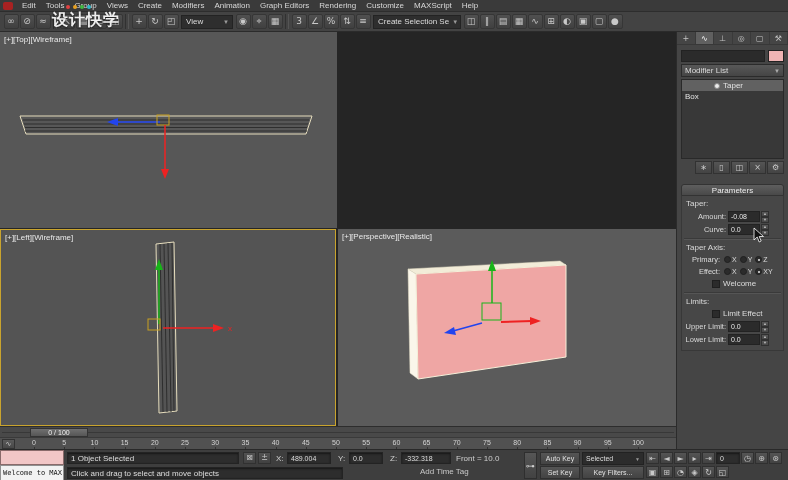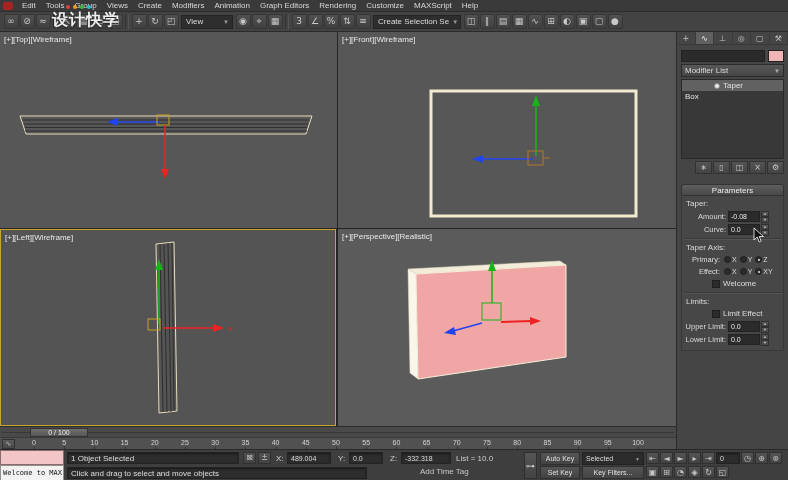--- a/index.html
+++ b/index.html
@@ -76,21 +76,21 @@
   #mce-btn{position:absolute;left:2px;top:1px;width:13px;height:10px;background:linear-gradient(#5a5a5a,#484848);border:1px solid #333;font-size:7px;line-height:9px;text-align:center;color:#ccc;z-index:2;font-family:"DejaVu Sans",sans-serif;}
   .tick-label{position:absolute;top:1px;font-size:7px;color:#d2d2d2;transform:translateX(-50%);}
   .tick-mark{position:absolute;top:9px;width:1px;height:3px;background:#333;}
 
   
   #status{position:absolute;left:0;top:449px;width:788px;height:31px;background:#3e3e3e;border-top:1px solid #292929;font-size:8px;}
   #mini-pink{position:absolute;left:0;top:0;width:64px;height:15px;background:#f2c6c6;border:1px solid #8a6a6a;}
   #mini-white{position:absolute;left:0;top:15px;width:64px;height:16px;background:#f2f2f2;border:1px solid #909090;color:#151515;font-family:"DejaVu Sans Mono",monospace;font-size:7px;line-height:14px;padding-left:2px;white-space:nowrap;overflow:hidden;}
   .sunken{background:#2d2d2d;border:1px solid #232323;box-shadow:inset 0 1px 2px rgba(0,0,0,0.5);color:#ddd;display:flex;align-items:center;padding:0 3px;white-space:nowrap;overflow:hidden;}
   #sel-status{position:absolute;left:67px;top:2px;width:172px;height:12px;}
-  #prompt-field{position:absolute;left:67px;top:17px;width:300px;height:12px;}
+  #prompt-field{position:absolute;left:67px;top:17px;width:276px;height:12px;}
   .sb-ico{position:absolute;width:13px;height:12px;background:linear-gradient(#525252,#414141);border:1px solid #313131;font-size:8px;line-height:10px;text-align:center;color:#c9c9c9;font-family:"DejaVu Sans",sans-serif;}
   .coord-label{position:absolute;top:4px;color:#cfcfcf;}
   .coord-field{position:absolute;top:2px;height:12px;font-size:7px;}
   #grid-text{position:absolute;left:456px;top:4px;color:#cfcfcf;white-space:nowrap;}
   #add-time-tag{position:absolute;left:420px;top:17px;width:104px;height:12px;color:#c9c9c9;}
   .sb-btn-wide{position:absolute;width:40px;height:13px;background:linear-gradient(#555,#434343);border:1px solid #2f2f2f;color:#e0e0e0;font-size:7px;text-align:center;line-height:12px;white-space:nowrap;}
   #set-keys-big{position:absolute;left:524px;top:2px;width:13px;height:27px;background:linear-gradient(#565656,#424242);border:1px solid #2f2f2f;color:#cfcfcf;font-size:9px;line-height:26px;text-align:center;font-family:"DejaVu Sans",sans-serif;}
   .sb-dd{position:absolute;width:62px;height:13px;background:#2c2c2c;border:1px solid #222;color:#ddd;font-size:7px;display:flex;align-items:center;padding:0 3px;}
   .sb-dd .arr{margin-left:auto;font-size:5px;color:#999;}
   .icon-row{position:absolute;display:flex;gap:1px;}
@@ -187,34 +187,20 @@
         <g>
           <line x1="160" y1="90" x2="115" y2="90" stroke="#2244ee" stroke-width="1.5"></line>
           <polygon points="107,90 118,86 118,94" fill="#2244ee"></polygon>
           <rect x="157" y="83" width="12" height="10" fill="none" stroke="#c8a020"></rect>
           <line x1="165" y1="93" x2="165" y2="138" stroke="#ee2222" stroke-width="1.5"></line>
           <polygon points="165,147 161,137 169,137" fill="#ee2222"></polygon>
         </g>
       </svg>
     </div>
 
-    <div id="vp-front" class="vp">
-      <span class="vp-label">[+][Front][Wireframe]</span>
-      <svg width="338" height="196">
-        <rect x="93" y="59" width="205" height="125" fill="none" stroke="#f2ead0" stroke-width="3"></rect>
-        <g>
-          <line x1="198" y1="124" x2="198" y2="72" stroke="#18b418" stroke-width="1.5"></line>
-          <polygon points="198,63 194,74 202,74" fill="#18b418"></polygon>
-          <line x1="195" y1="127" x2="142" y2="127" stroke="#2244ee" stroke-width="1.5"></line>
-          <polygon points="134,127 145,123 145,131" fill="#2244ee"></polygon>
-          <rect x="190" y="119" width="15" height="14" fill="none" stroke="#b5782d"></rect>
-          <line x1="205" y1="126" x2="212" y2="126" stroke="#b5782d"></line>
-        </g>
-      </svg>
-    </div>
 
     <div id="vp-left" class="vp">
       <span class="vp-label">[+][Left][Wireframe]</span>
       <svg width="335" height="195">
         <polygon points="155,14 173,12 176,181 158,183" fill="none" stroke="#e6ddbd" stroke-width="1"></polygon>
         <line x1="159" y1="14" x2="162" y2="182" stroke="#2e2e2e"></line>
         <line x1="163" y1="14" x2="166" y2="182" stroke="#2e2e2e"></line>
         <line x1="167" y1="13" x2="170" y2="182" stroke="#2e2e2e"></line>
         <line x1="171" y1="13" x2="173" y2="181" stroke="#2e2e2e"></line>
         <g>
@@ -414,21 +400,21 @@
 
     <span class="sb-ico" style="left:243px;top:2px;">⊠</span>
     <span class="sb-ico" style="left:258px;top:2px;">±</span>
 
     <span class="coord-label" style="left:276px;">X:</span>
     <span class="coord-field sunken" style="left:287px;width:44px;">489.004</span>
     <span class="coord-label" style="left:338px;">Y:</span>
     <span class="coord-field sunken" style="left:349px;width:34px;">0.0</span>
     <span class="coord-label" style="left:390px;">Z:</span>
     <span class="coord-field sunken" style="left:401px;width:50px;">-332.318</span>
-    <span id="grid-text">List = 10.0</span>
+    <span id="grid-text">Front = 10.0</span>
     <span id="add-time-tag">Add Time Tag</span>
 
     <span id="set-keys-big">⊶</span>
     <span class="sb-btn-wide" style="left:540px;top:2px;">Auto Key</span>
     <span class="sb-btn-wide" style="left:540px;top:16px;">Set Key</span>
     <span class="sb-dd" style="left:582px;top:2px;">
       <span>Selected</span>
       <span class="arr">▼</span>
     </span>
     <span class="sb-btn-wide" style="left:582px;top:16px;width:62px;">Key Filters...</span>

